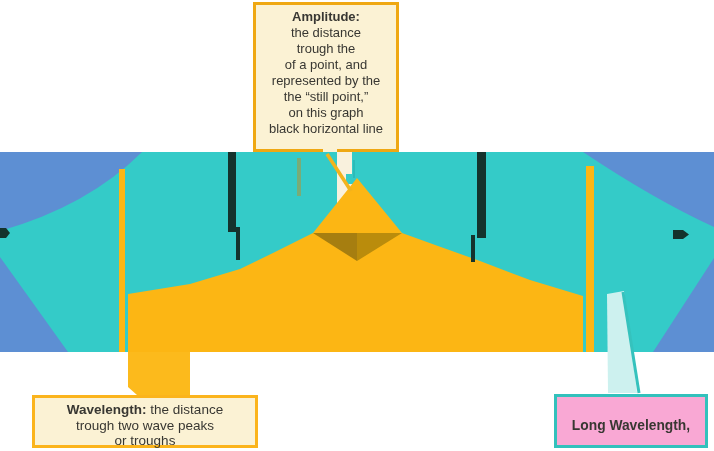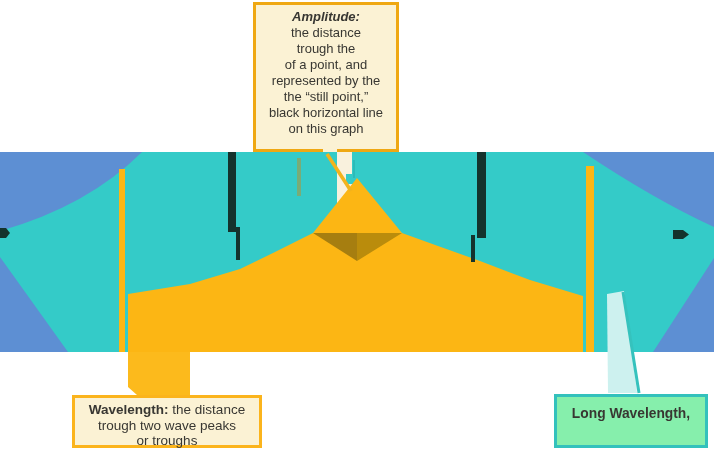--- a/index.html
+++ b/index.html
@@ -15,35 +15,35 @@
     position:absolute;
     box-sizing:border-box;
     text-align:center;
     color:#383732;
   }
   .callout-amplitude{
     left:253px;top:2px;width:146px;height:150px;
     background:#fbf2d4;border:3px solid #efa813;
     font-size:13px;line-height:16px;padding-top:4px;
   }
-  .callout-amplitude .heading{font-weight:bold;font-style:italic;}
+  .callout-amplitude .heading{font-weight:bold;}
   .border-gap{
     position:absolute;left:67px;bottom:-3px;width:14px;height:3px;
     background:#fbf2d4;
   }
   .callout-wavelength{
-    left:32px;top:395px;width:190px;height:53px;
+    left:32px;top:395px;width:226px;height:53px;
     background:#fbf2d4;border:3px solid #fbb41c;
-    font-size:13.5px;line-height:15.5px;padding-top:4px;margin-left:40px;
+    font-size:13.5px;line-height:15.5px;padding-top:4px;
   }
   .callout-wavelength .heading{font-weight:bold;}
   .callout-long{
     left:554px;top:394px;width:154px;height:54px;
-    background:#86efac;border:3px solid #33c1bc;
-    font-size:13.8px;line-height:17px;padding-top:8px;
+    background:#f9a8d4;border:3px solid #33c1bc;
+    font-size:13.8px;line-height:17px;padding-top:20px;
     font-weight:bold;
     text-align:center;
   }
 </style>
 </head>
 <body>
 
 <div class="canvas">
 
   <svg width="714" height="451" viewBox="0 0 714 451" aria-hidden="true">
@@ -84,22 +84,22 @@
     <line x1="623" y1="292" x2="639" y2="393" stroke-width="3" stroke="#35c2bd"></line>
   </svg>
 
   <div class="callout callout-amplitude">
     <div class="heading">Amplitude:</div>
     <div>the distance</div>
     <div>trough the</div>
     <div>of a point, and</div>
     <div>represented by the</div>
     <div>the “still point,”</div>
+    <div>on this graph</div>
     <div>black horizontal line</div>
-    <div>on this graph</div>
     <div class="border-gap"></div>
   </div>
 
   <div class="callout callout-wavelength">
     <div><span class="heading">Wavelength:</span><span> the distance</span></div>
     <div>trough two wave peaks</div>
     <div>or troughs</div>
   </div>
 
   <div class="callout callout-long">

